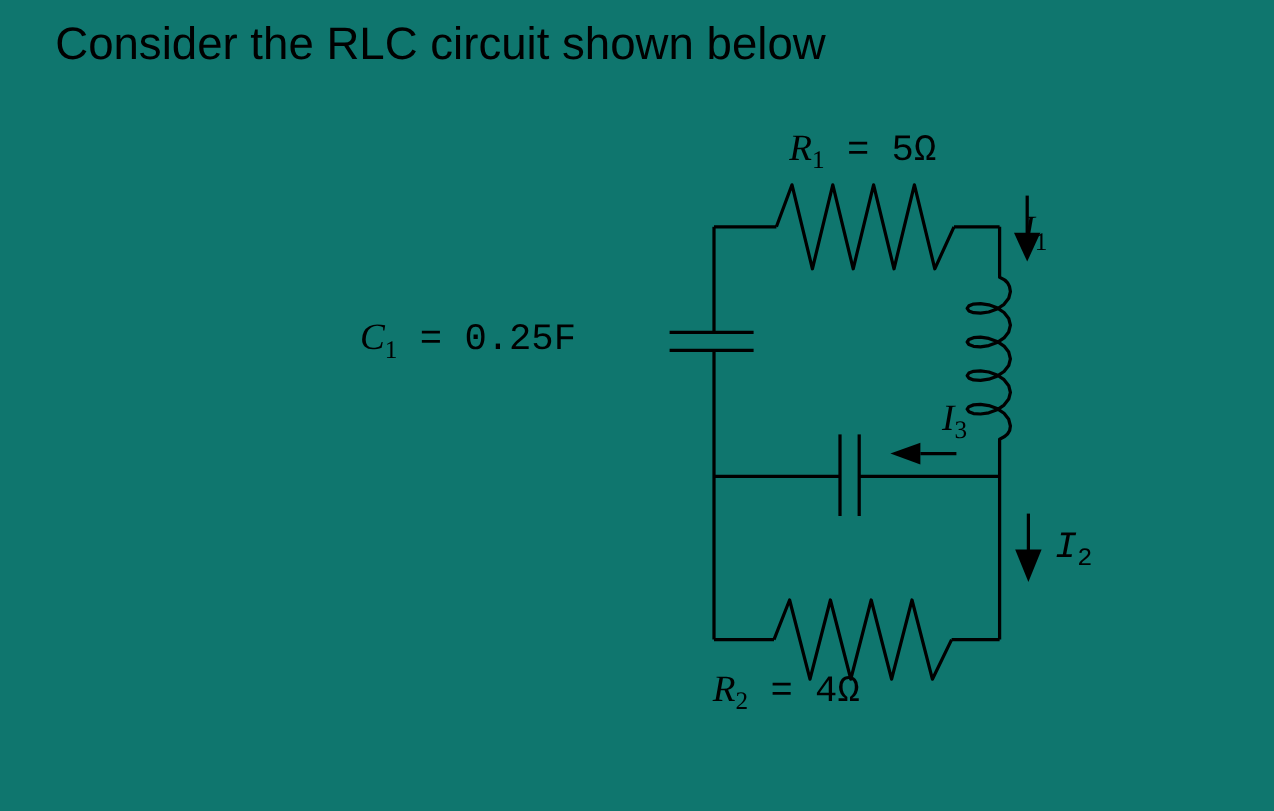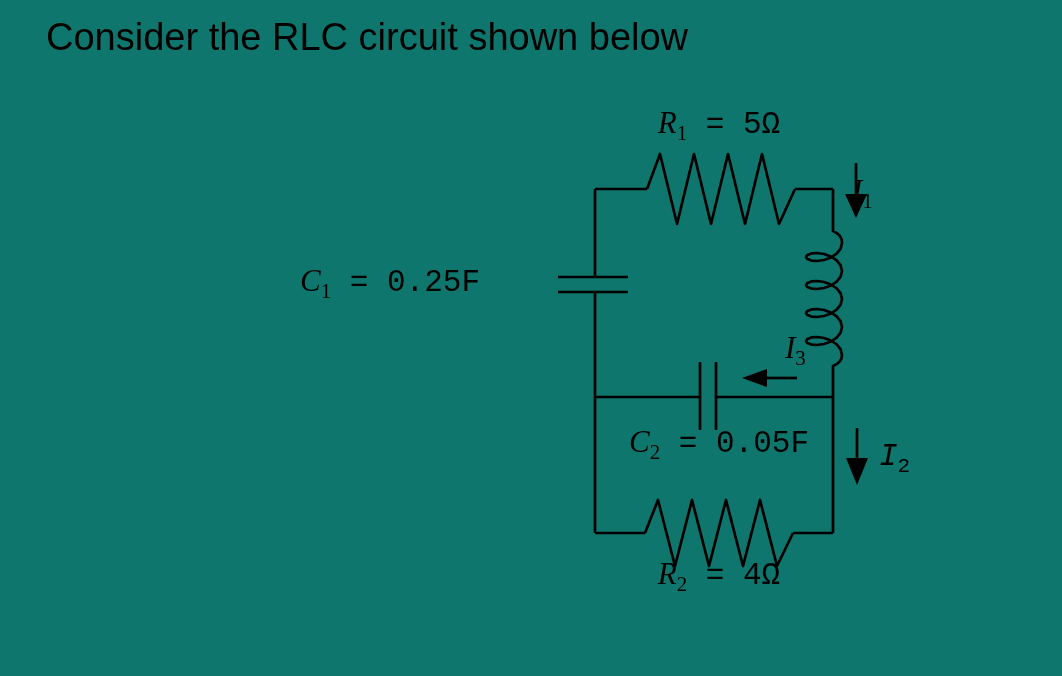--- a/index.html
+++ b/index.html
@@ -62,25 +62,22 @@
 
   <div class="clabel" style="left:594px;top:104px;width:250px;text-align:center;">
     <span class="var">R</span><sub>1</sub><span class="rest"> = 5Ω</span>
   </div>
 
   <div class="clabel" style="left:300px;top:262px;width:256px;">
     <span class="var">C</span><sub>1</sub><span class="rest"> = 0.25F</span>
   </div>
 
 
-  <div class="clabel" style="left:594px;top:423px;width:250px;text-align:center;">
-    <span class="var">C</span><sub>2</sub><span class="rest"> = 0.05F</span>
-  </div>
 
-  <div class="clabel" style="left:594px;top:555px;width:250px;text-align:center;">
+  <div class="clabel" style="left:594px;top:555px;width:250px;">
     <span class="var">R</span><sub>2</sub><span class="rest"> = 4Ω</span>
   </div>
 
   <div class="clabel" style="left:852px;top:172px;">
     <span class="var">I</span><sub>1</sub>
   </div>
 
   <div class="clabel" style="left:879px;top:438px;font-family:Liberation Mono, monospace;">
     <span class="var">I</span><sub>2</sub>
   </div>

